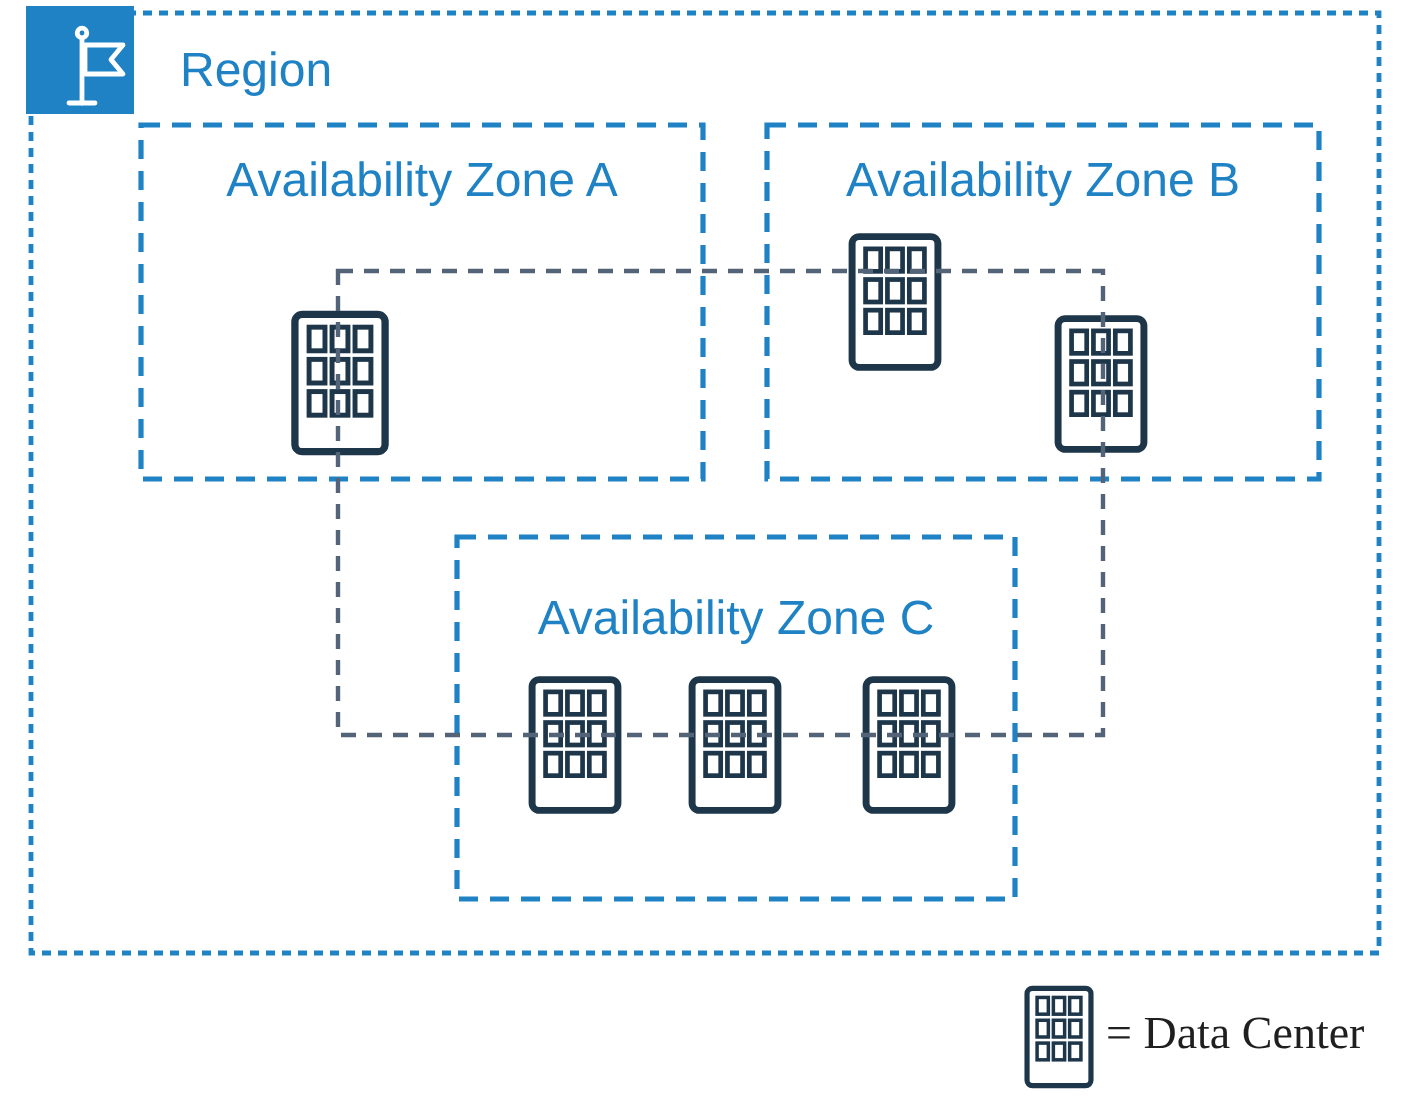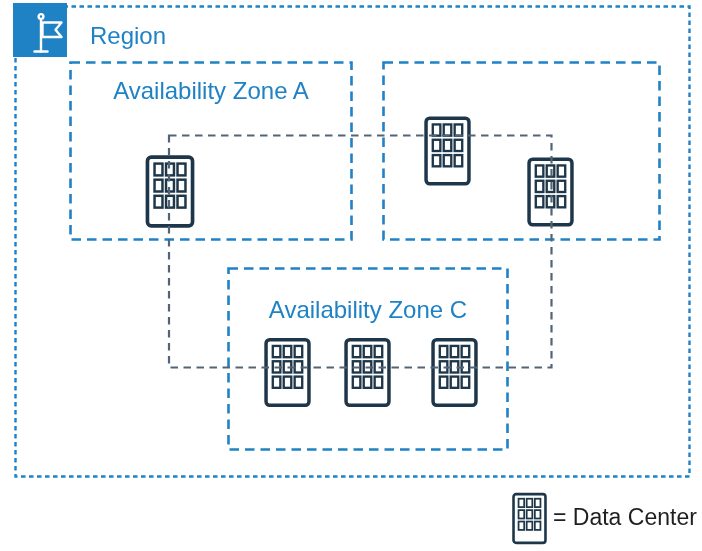--- a/index.html
+++ b/index.html
@@ -68,20 +68,21 @@
   }
   #region-label   { left: 90px;  top: 22px; }
   #zone-a-label   { left: 70px;  top: 77px;  width: 282px; }
   #zone-b-label   { left: 383px; top: 77px;  width: 277px; }
   #zone-c-label   { left: 228px; top: 280px; width: 280px; margin-top: 16px; }
   #legend-label {
     left: 553px;
     top: 504px;
     font-size: 23px;
     color: var(--legend-text, #1f1f1f);
+    font-family: Liberation Serif, serif;
   }
 </style>
 </head>
 <body>
 
 <div id="canvas">
 
   <svg id="diagram-svg" viewBox="0 0 702 551" xmlns="http://www.w3.org/2000/svg">
     <defs>
       <symbol id="dc" viewBox="0 0 46 68">
@@ -123,18 +124,19 @@
       <path class="flag-stroke" d="M42.5 22.5 H61.5 L55.5 29.8 L61.5 37 H42.5 Z"></path>
     </g>
 
     <use href="#dc" x="512" y="492" width="35" height="53" class="building-use"></use>
   </svg>
 
   <div id="region-label" class="label blue-label">Region</div>
 
   <div id="zone-a-label" class="label blue-label zone-label">Availability Zone A</div>
 
+  <div id="zone-b-label" class="label blue-label zone-label">Availability Zone B</div>
 
   <div id="zone-c-label" class="label blue-label zone-label">Availability Zone C</div>
 
   <div id="legend-label" class="label">= Data Center</div>
 
 </div>
 
 </body></html>

